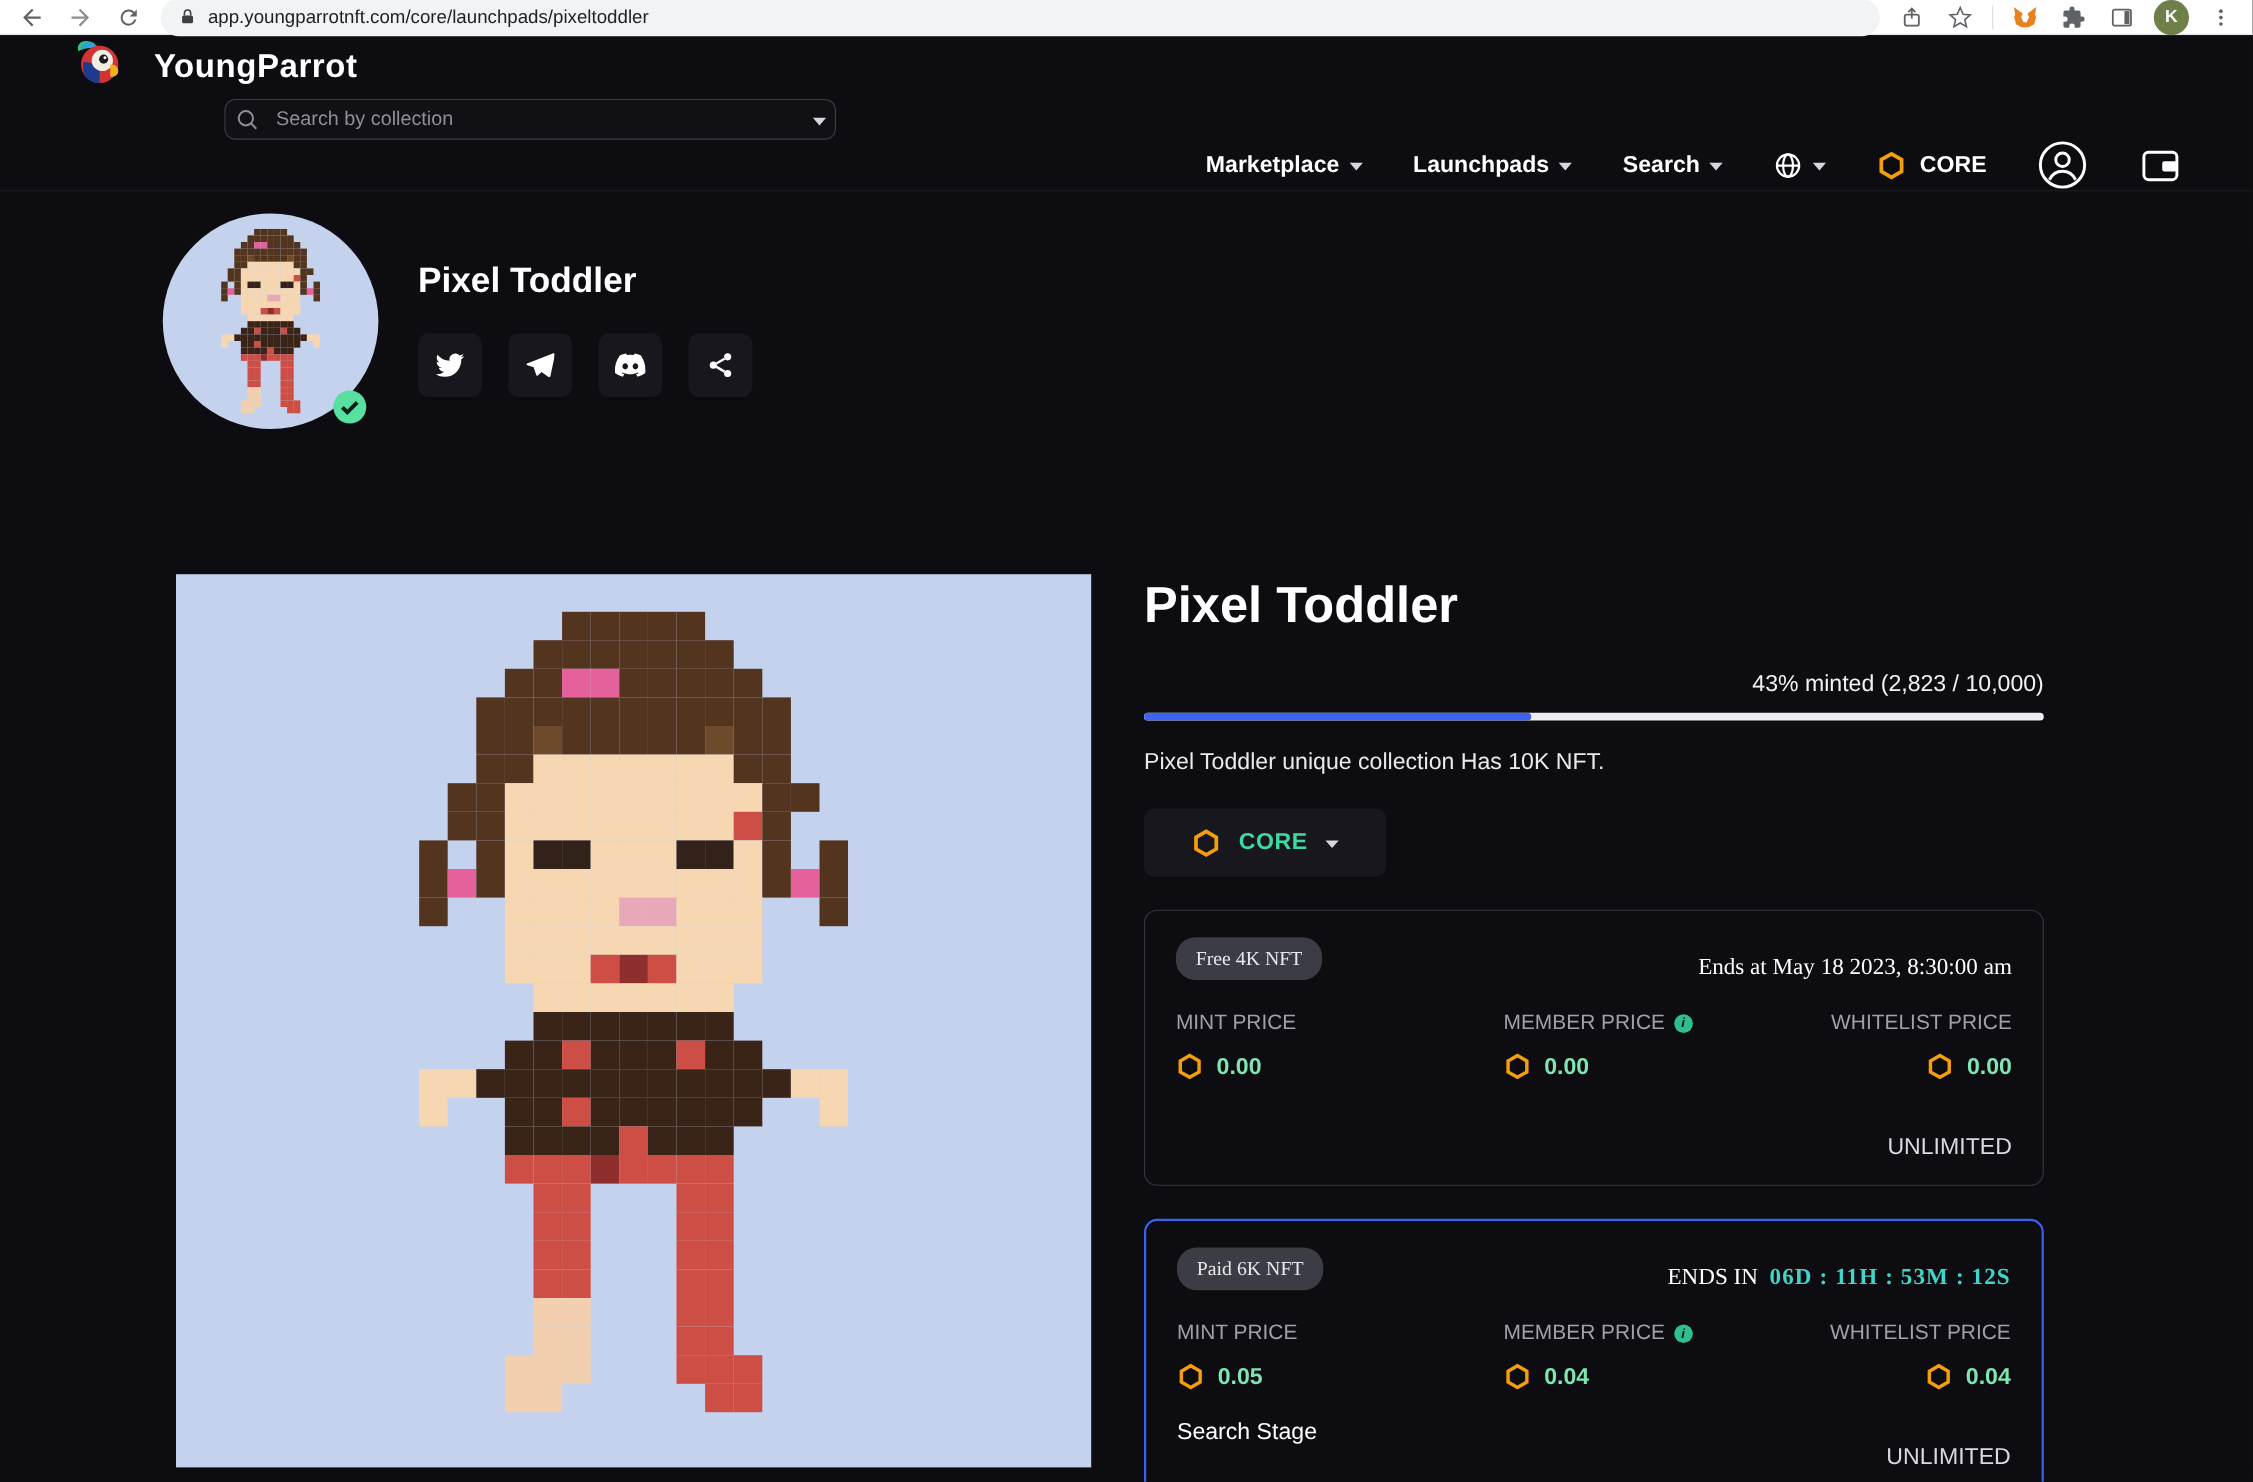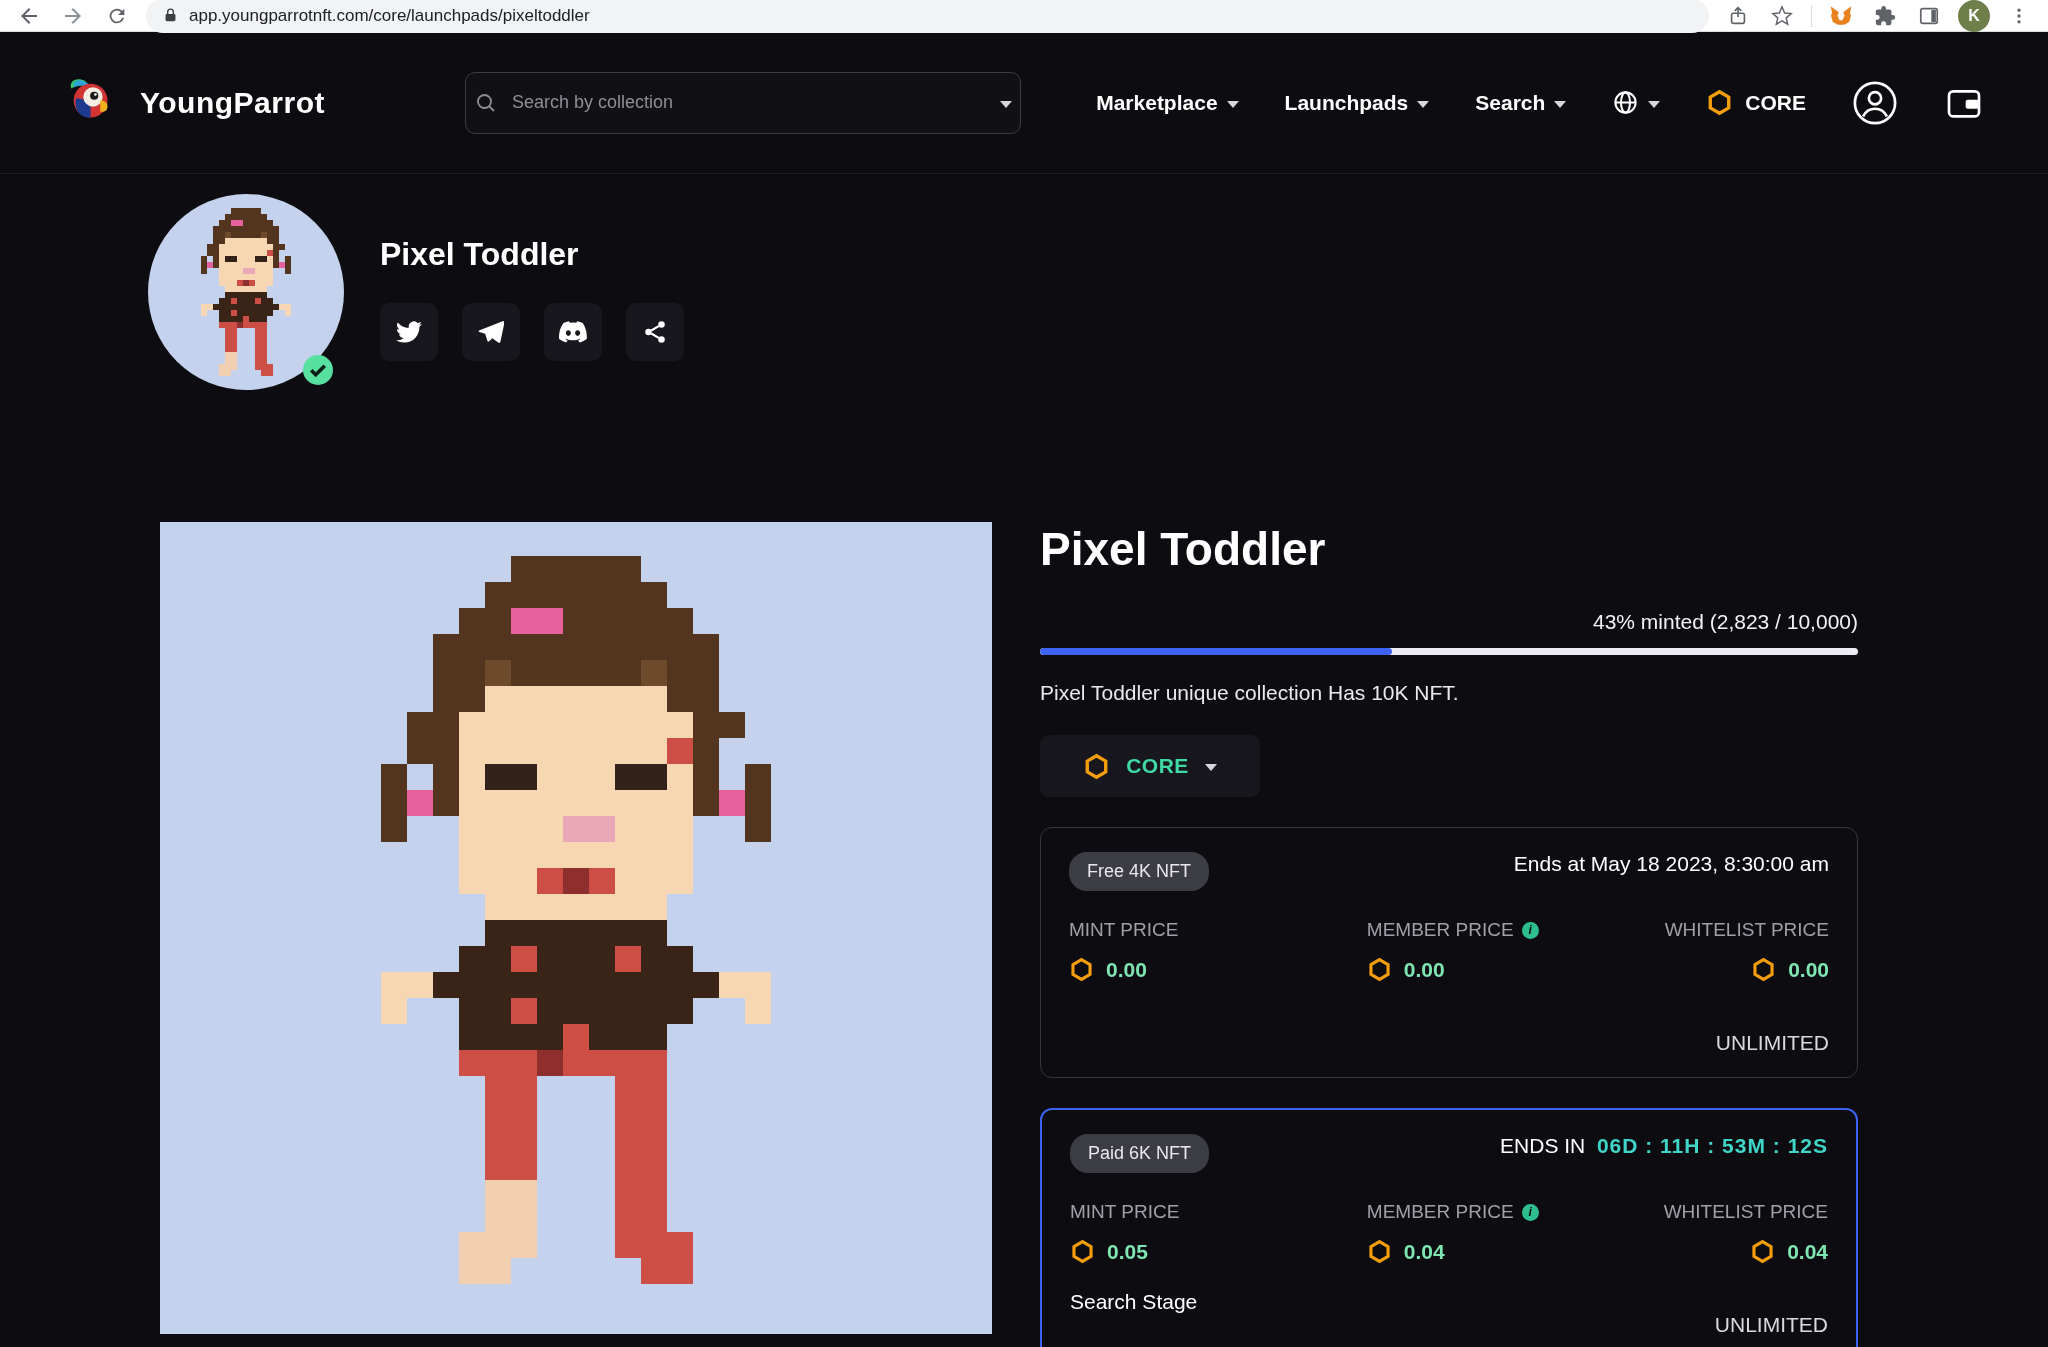--- a/index.html
+++ b/index.html
@@ -21,22 +21,23 @@
   .profile-avatar {
     width: 32px; height: 32px; border-radius: 50%; background: #6e7f4a; color: #fff;
     display: flex; align-items: center; justify-content: center; font-size: 16px; font-weight: 700; flex: none;
   }
   .bar-sep { width: 1px; height: 22px; background: #dadce0; flex: none; }
 
   
   .site { height: 1299px; background: #0d0d11; color: #fff; }
 
   .site-header {
-    height: 142px; display: flex; align-items: center; padding: 0 64px;
+    height: 142px; display: flex; padding: 0 64px;
     border-bottom: 1px solid #1c1c22;
+    flex-direction: column;
   }
   .brand { display: flex; align-items: center; gap: 18px; cursor: pointer; }
   .brand-name { font-size: 30px; font-weight: 700; letter-spacing: .5px; }
 
   .search-box {
     margin-left: 140px; width: 556px; height: 62px; border: 1px solid #3c3c45;
     border-radius: 10px; display: flex; align-items: center; gap: 14px;
     padding: 0 8px; background: #101015;
   }
   .search-box input {
@@ -82,21 +83,21 @@
 
   .chain-select {
     width: 220px; height: 62px; background: #17171d; border-radius: 9px;
     display: flex; align-items: center; justify-content: center; gap: 16px;
     cursor: pointer; margin-bottom: 30px;
   }
   .chain-select .chain-label { color: #3fd9a4; font-size: 21px; font-weight: 700; letter-spacing: .5px; }
 
   .stage-card { border: 1px solid #36363f; border-radius: 12px; padding: 24px 28px 22px; margin-bottom: 30px; }
   .stage-card.active { border: 2px solid #3c62f0; }
-  .card-top { display: flex; justify-content: space-between; align-items: flex-start; margin-bottom: 28px; }
+  .card-top { display: flex; justify-content: space-between; align-items: flex-end; margin-bottom: 28px; font-family: Liberation Serif, serif; }
   .pill { background: #3c3c44; color: #e8e8ec; border-radius: 18px; padding: 9px 18px; font-size: 18px; }
   .ends-label { font-size: 21px; color: #fff; }
   .countdown { color: #3fd6c9; font-weight: 600; letter-spacing: 1px; }
   .price-grid { display: grid; grid-template-columns: 1fr 1fr auto; }
   .price-col .plabel { color: #9fa0a8; font-size: 19px; margin-bottom: 16px; display: flex; align-items: center; gap: 8px; }
   .price-col.right { text-align: right; }
   .price-col.right .pvalue { justify-content: flex-end; }
   .pvalue { display: flex; align-items: center; gap: 12px; font-size: 21px; color: #7fe6b2; font-weight: 600; }
   .info-dot {
     width: 17px; height: 17px; border-radius: 50%; background: #2fbf8f; color: #0d0d11;

